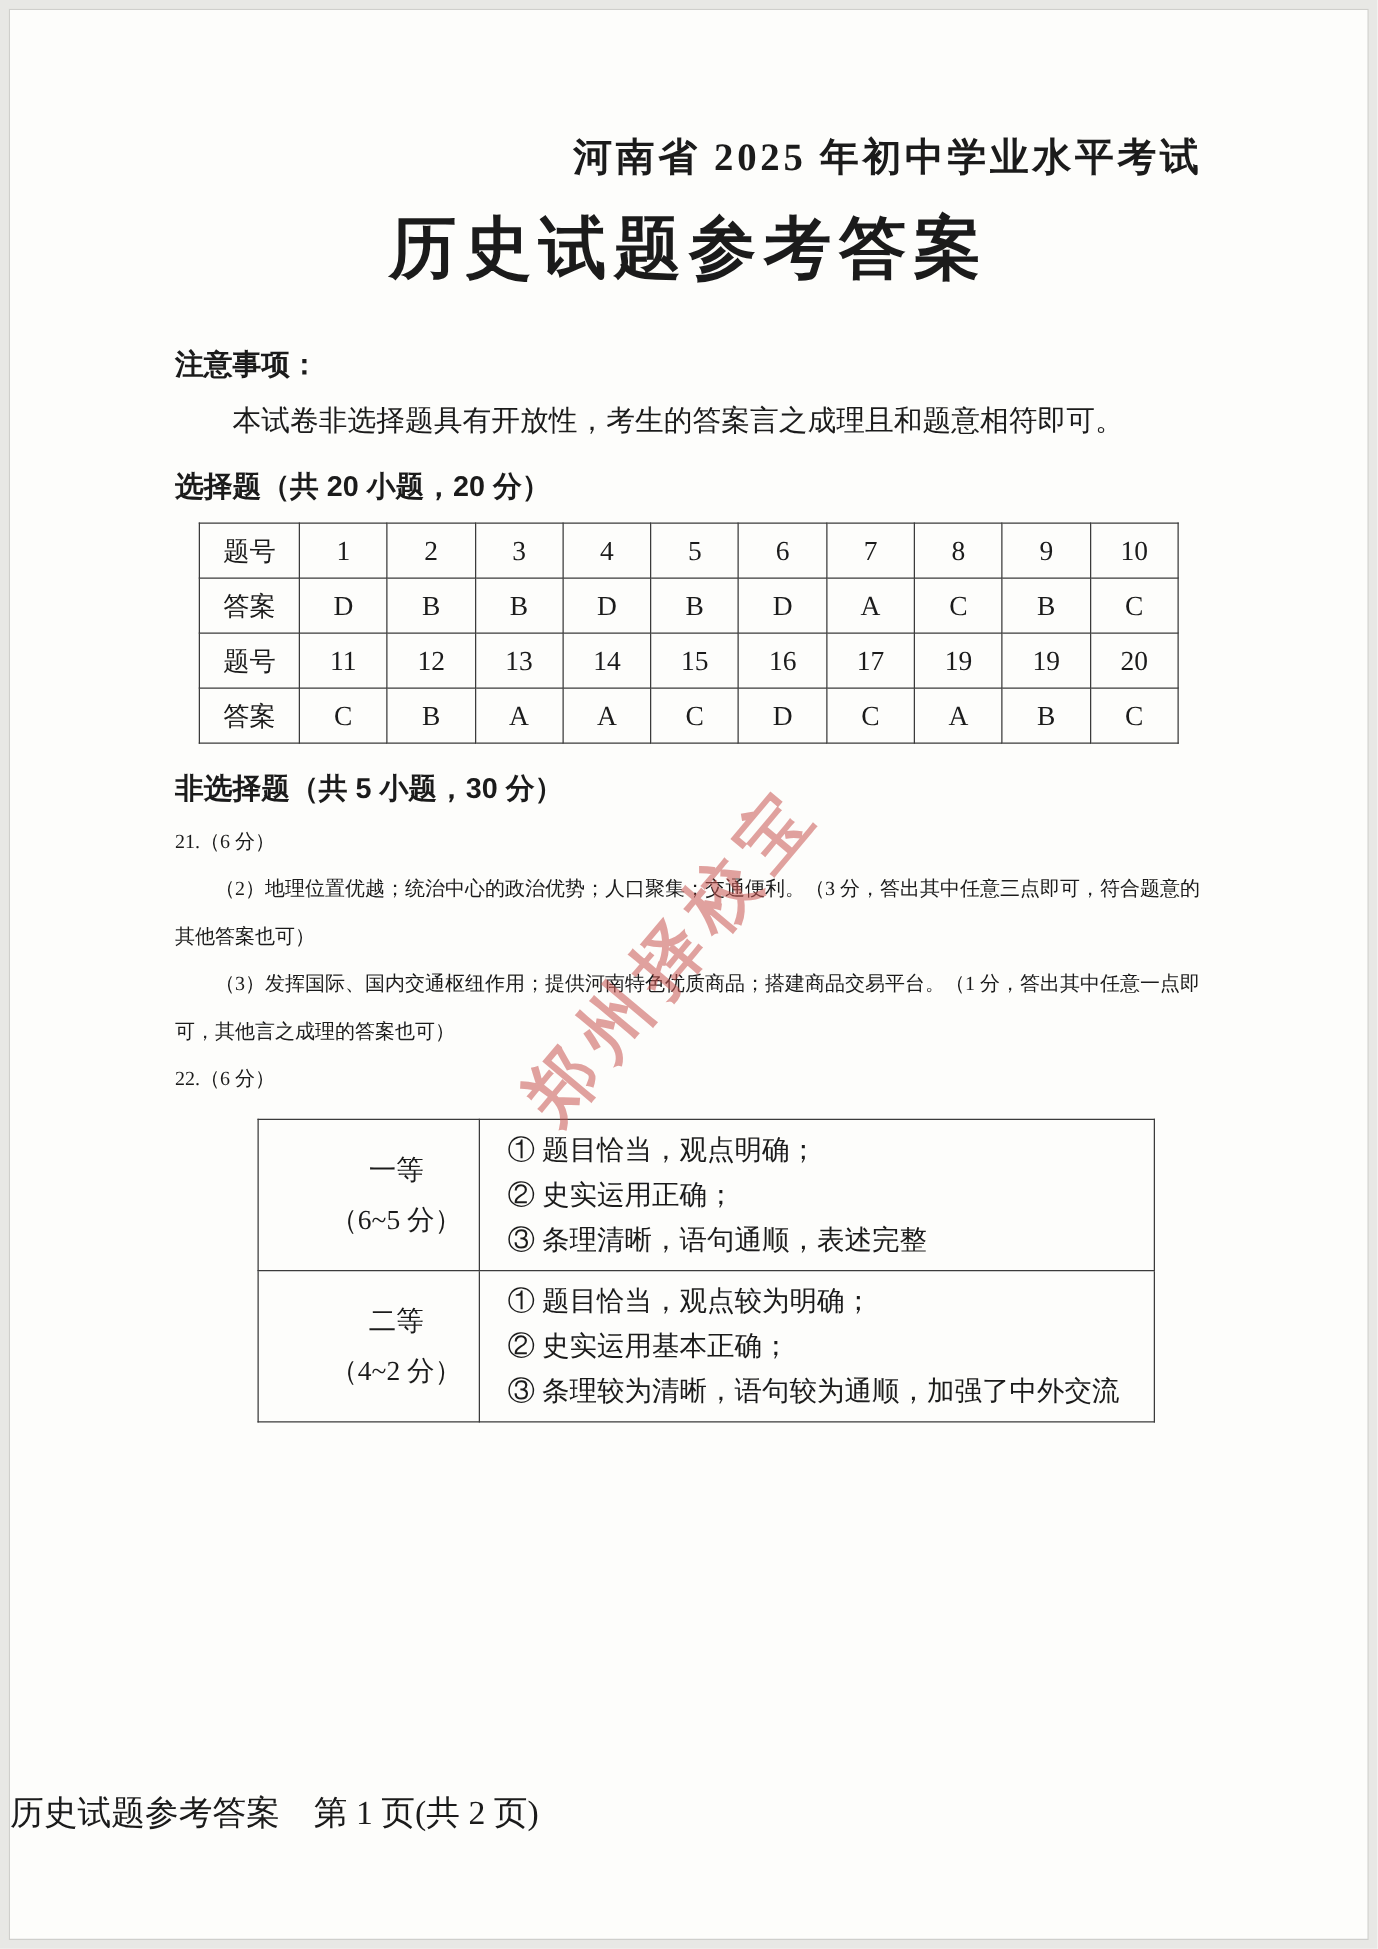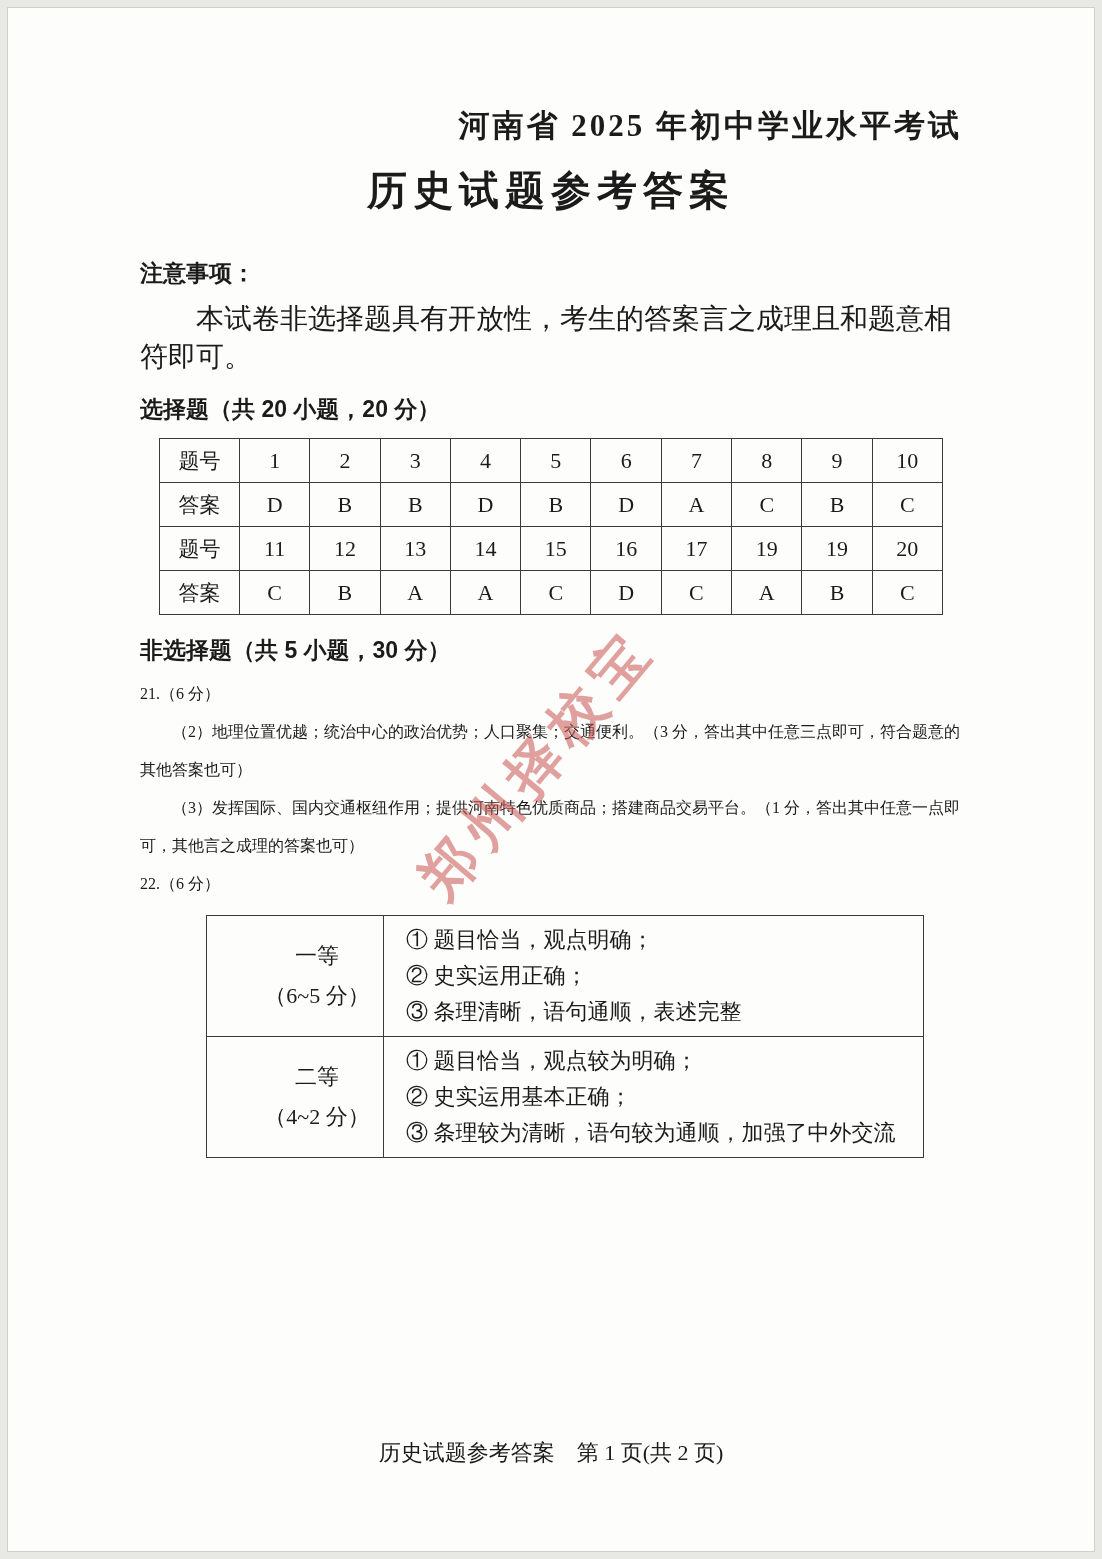--- a/index.html
+++ b/index.html
@@ -14,28 +14,28 @@
   }
   .page {
     position:absolute; left:7px; top:7px; width:1088px; height:1545px;
     background:#fdfdfb;
     border:1px solid #cfcfcc;
     overflow:hidden;
   }
   .content { position:relative; height:100%; padding:0 132px; }
 
   .title1 { margin-top:97px; text-align:right; font-size:31px; font-weight:bold; letter-spacing:3px; }
-  .title2 { margin-top:16px; text-align:center; font-size:40px; font-weight:bold; letter-spacing:6px; }
+  .title2 { margin-top:16px; text-align:center; font-size:54px; font-weight:bold; letter-spacing:6px; }
 
   .h-sans {
     font-family:"Liberation Sans","DejaVu Sans",sans-serif;
     font-weight:bold; font-size:23px; line-height:30px;
   }
   .notice-h { margin-top:40px; }
-  .para { font-size:28px; line-height:38px; text-indent:2em; }
+  .para { font-size:23px; line-height:38px; text-indent:2em; }
   .notice-p { margin-top:12px; }
   .mc-h { margin-top:18px; }
 
   table { border-collapse:collapse; }
   .mc-table { width:784px; margin:14px auto 0; table-layout:fixed; }
   .mc-table col.lblcol { width:80px; }
   .mc-table td {
     border:1px solid #3b3b3b; height:44px; text-align:center;
     font-size:22px; vertical-align:middle;
   }
@@ -49,21 +49,21 @@
   .grade-table { width:718px; margin:12px 0 0 66px; table-layout:fixed; }
   .grade-table col.gc { width:177px; }
   .grade-table td { border:1px solid #3b3b3b; vertical-align:middle; font-size:22px;padding-left:44px; }
   .grade-table td.gcol { text-align:center; }
   .grade-table td.ccol { padding:6px 8px 6px 22px; }
   .gname, .gscore { line-height:40px; }
   .crit { line-height:36px; }
 
   .footer {
     position:absolute; left:0; right:0; bottom:83px;
-    text-align:center; font-size:22px;
+    text-align:left; font-size:27px;
   }
 
   .watermark {
     position:absolute; left:365px; top:718px;
     font-size:56px; letter-spacing:10px; white-space:nowrap;
     color:rgba(201,86,82,0.55);
     transform:rotate(-50deg);
     font-weight:bold;
     pointer-events:none;
     z-index:5;

